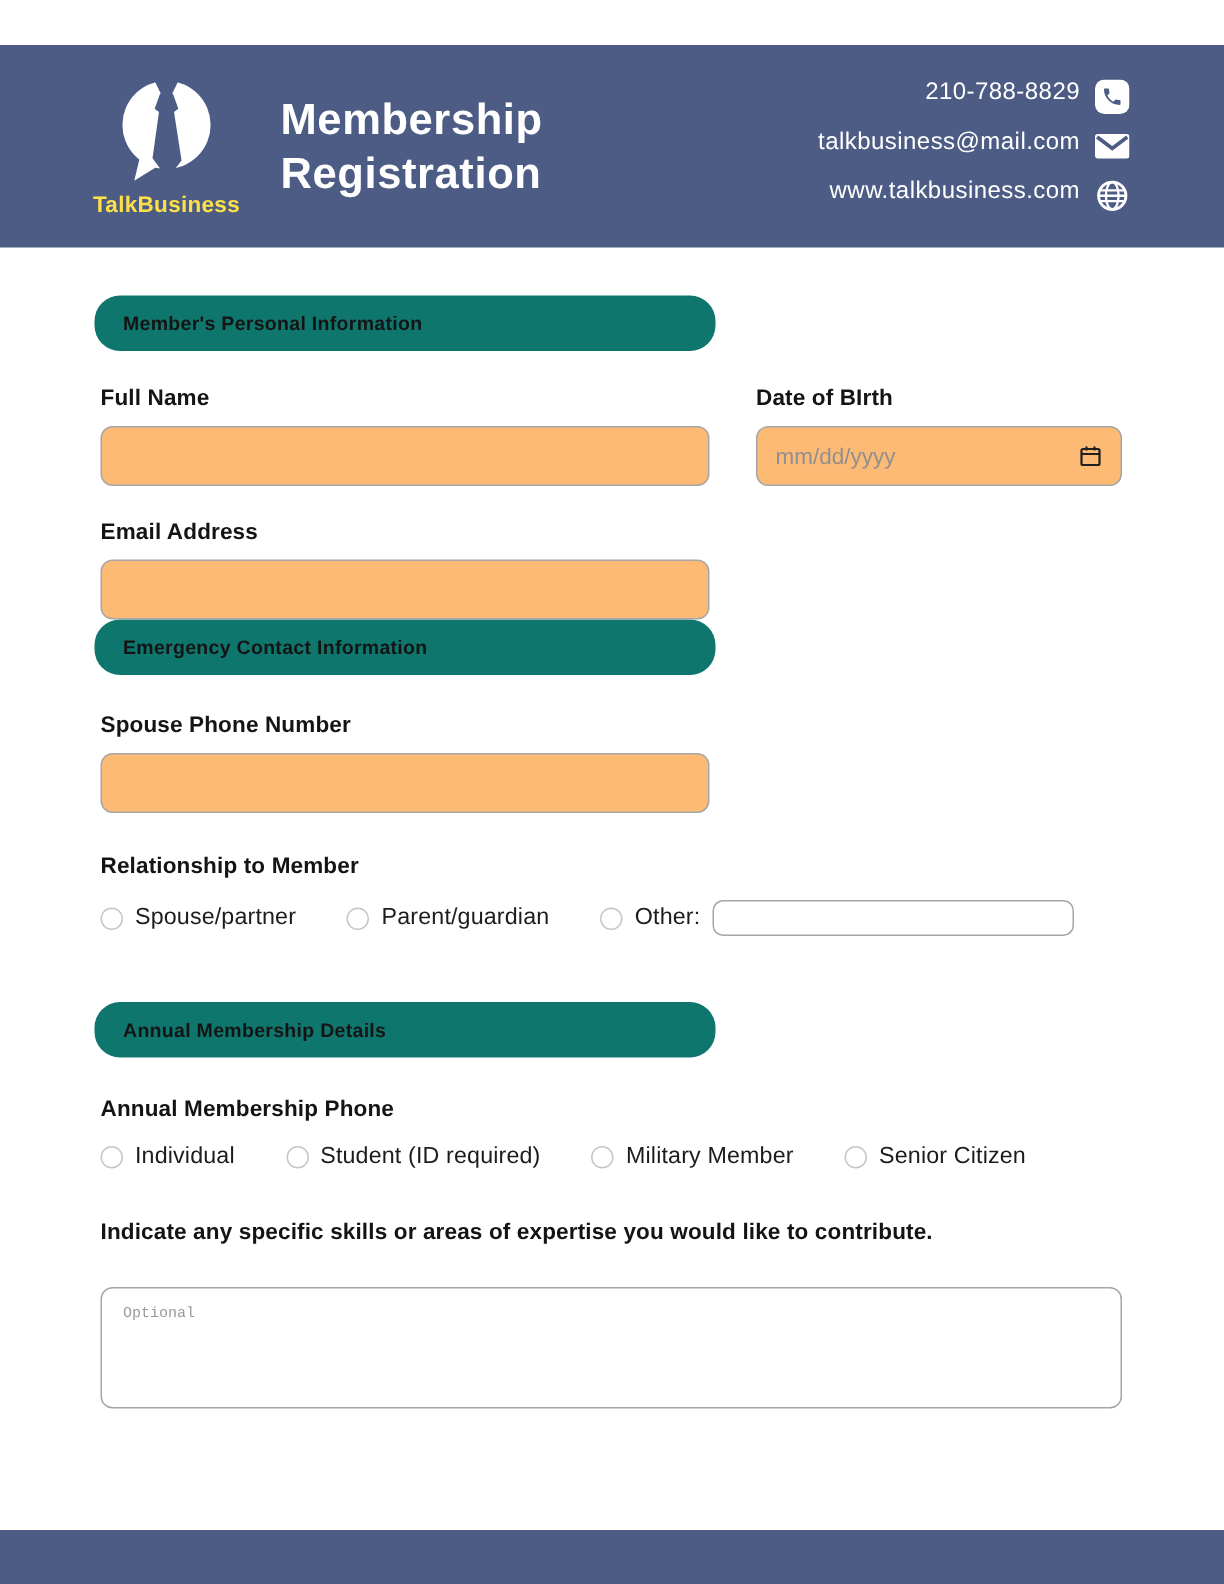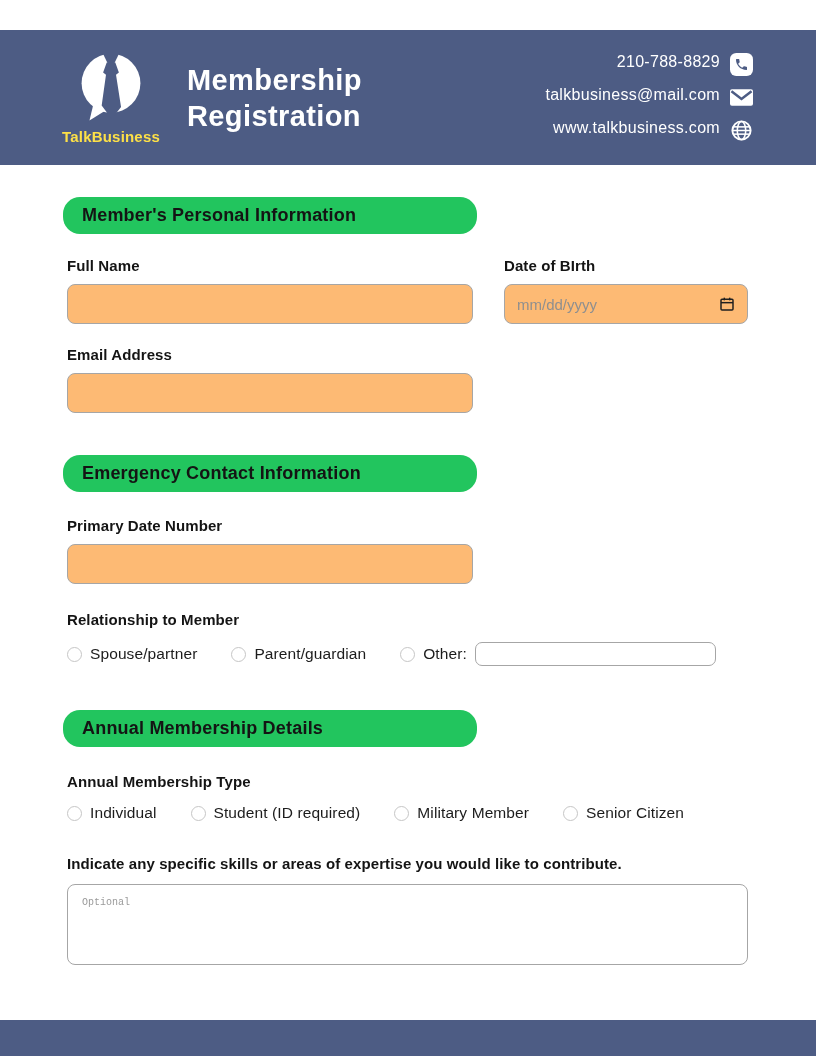--- a/index.html
+++ b/index.html
@@ -59,35 +59,35 @@
     font-size: 16px;
     letter-spacing: 0.3px;
   }
   .contact-icon { width: 23px; height: 23px; display: inline-flex; }
   .contact-icon svg { width: 100%; height: 100%; }
 
   
   .main { padding: 0 68px 0 67px; }
 
   .section-pill {
-    background: #22c55e;
+    background: #0f766e;
     height: 37px;
     width: 414px;
     margin-left: -4px;
     border-radius: 17px;
     display: flex;
     align-items: center;
     padding-left: 19px;
     font-weight: 700;
-    font-size: 18px;
+    font-size: 13px;
     color: #141414;
     letter-spacing: 0.2px;
   }
   .pill-personal   { margin-top: 32px; }
-  .pill-emergency  { margin-top: 42px; }
+  .pill-emergency  { }
   .pill-membership { margin-top: 44px; }
 
   .grid2 {
     display: grid;
     grid-template-columns: 406px 244px;
     column-gap: 31px;
   }
   .row-1 { margin-top: 23px; }
   .row-2 { margin-top: 22px; }
   .row-3 { margin-top: 25px; }
@@ -156,21 +156,21 @@
     height: 24px;
     border: 1px solid #a6a6a6;
     border-radius: 7px;
     margin-left: 8px;
     font-family: inherit;
     font-size: 14px;
     padding: 0 8px;
     outline: none;
   }
 
-  .skills-label { margin-top: 33px; margin-bottom: 12px; white-space: nowrap; }
+  .skills-label { margin-top: 33px; margin-bottom: 28px; white-space: nowrap; }
   .skills-textarea {
     width: 100%;
     height: 81px;
     border: 1px solid #a6a6a6;
     border-radius: 8px;
     font-family: Liberation Mono, monospace;
     font-size: 10px;
     color: #333333;
     padding: 12px 14px;
     resize: none;
@@ -272,21 +272,21 @@
       <div class="field-label">Email Address</div>
       <input class="text-input" type="text" value="" style="">
     </div>
   </div>
 
   
   <div class="section-pill pill-emergency">Emergency Contact Information</div>
 
   <div class="grid2 row-3">
     <div>
-      <div class="field-label">Primary Date Number</div>
+      <div class="field-label">Spouse Phone Number</div>
       <input class="text-input" type="text" value="" style="">
     </div>
   </div>
 
   <div class="field-label sub-label-relationship">Relationship to Member</div>
 
   <div class="radio-row">
     <div class="radio-option">
       <span class="radio-circle"></span>
       <span>Spouse/partner</span>
@@ -298,21 +298,21 @@
     <div class="radio-option">
       <span class="radio-circle"></span>
       <span>Other:</span>
       <input class="other-input" type="text" value="" style="">
     </div>
   </div>
 
   
   <div class="section-pill pill-membership">Annual Membership Details</div>
 
-  <div class="field-label sub-label-type">Annual Membership Type</div>
+  <div class="field-label sub-label-type">Annual Membership Phone</div>
 
   <div class="radio-row">
     <div class="radio-option">
       <span class="radio-circle"></span>
       <span>Individual</span>
     </div>
     <div class="radio-option">
       <span class="radio-circle"></span>
       <span>Student (ID required)</span>
     </div>

